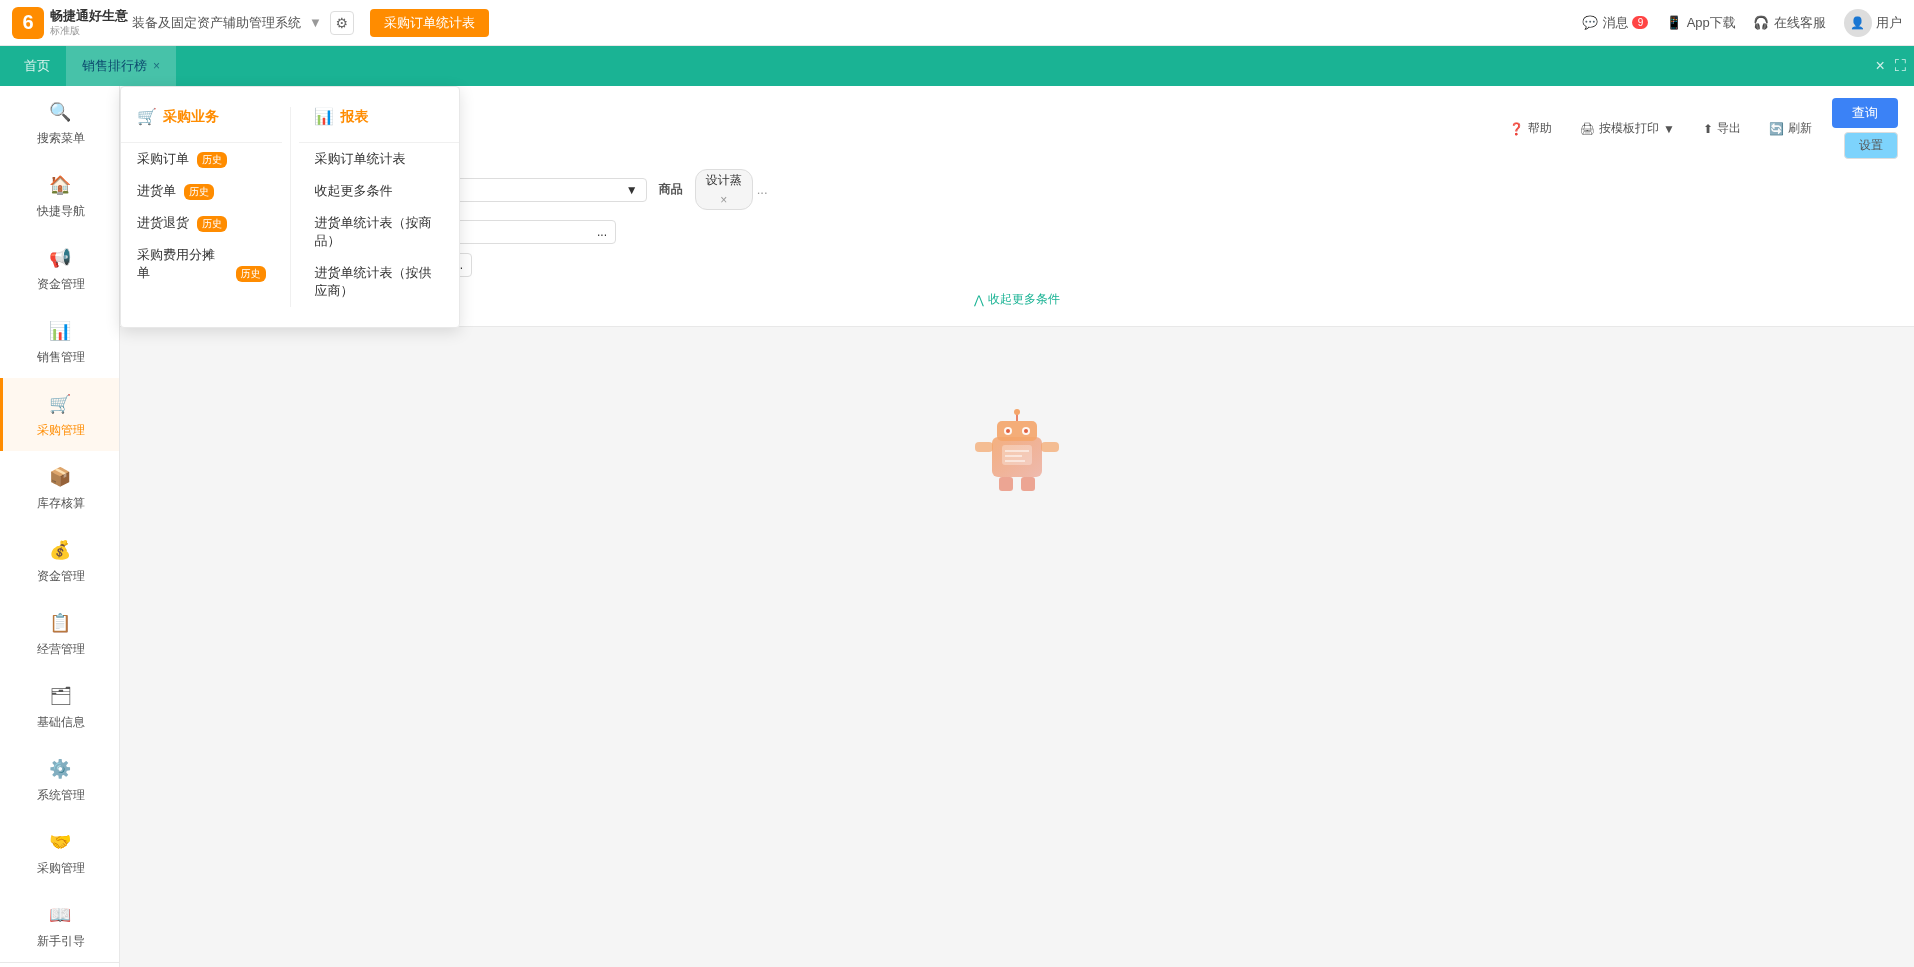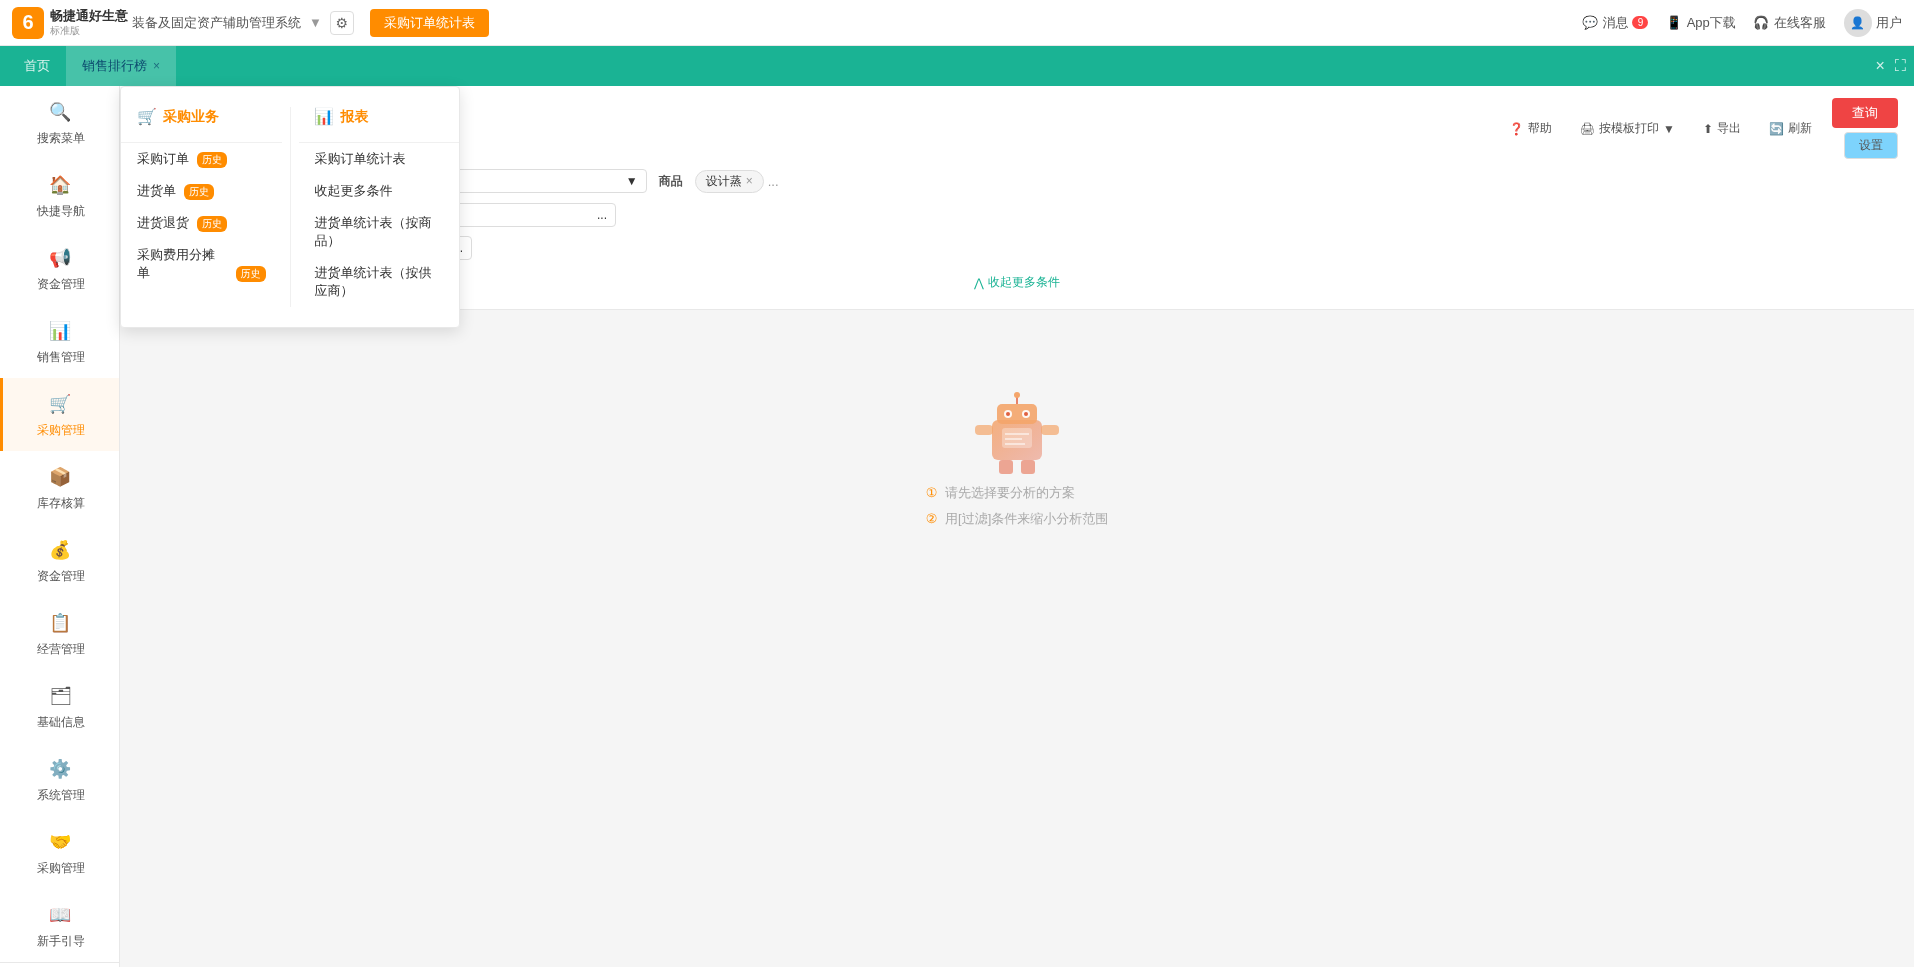--- a/index.html
+++ b/index.html
@@ -105,21 +105,21 @@
     }
     .toolbar-row {
       display: flex; align-items: center; justify-content: flex-end;
       gap: 12px; margin-bottom: 10px;
     }
     .toolbar-btn {
       display: flex; align-items: center; gap: 4px;
       font-size: 12px; color: #555; cursor: pointer; padding: 4px 8px;
     }
     .query-btn {
-      background: #ef4444; color: white; border: none; padding: 6px 20px;
+      background: #3b82f6; color: white; border: none; padding: 6px 20px;
       border-radius: 4px; font-size: 13px; cursor: pointer;
     }
     .setting-btn {
       border: 1px solid #ddd; color: #555; background: #7dd3fc;
       padding: 4px 14px; border-radius: 4px; font-size: 12px; cursor: pointer;
     }
 
     .filter-row {
       display: flex; align-items: center; gap: 12px; margin-bottom: 8px; flex-wrap: wrap;
     }
@@ -135,21 +135,21 @@
     .date-input {
       border: 1px solid #ddd; border-radius: 4px; padding: 4px 8px;
       font-size: 12px; width: 100px; background: white;
     }
     .quick-dates {
       display: flex; gap: 6px; font-size: 12px; color: #1ab394;
     }
     .quick-dates span { cursor: pointer; }
     .tag-chip {
       background: #f5f5f5; border: 1px solid #ddd; border-radius: 12px;
-      padding: 2px 10px; font-size: 12px; display: flex; align-items: center; gap: 4px;
+      padding: 2px 10px; font-size: 12px; display: flex; align-items: center; gap: 4px; flex-direction: column;
     }
     .tag-chip .remove { cursor: pointer; color: #999; }
     .collapse-btn {
       color: #1ab394; font-size: 12px; cursor: pointer;
       display: flex; align-items: center; justify-content: center;
       gap: 4px; padding: 6px;
     }
 
     
     .empty-state {
@@ -400,30 +400,20 @@
         <rect x="74" y="35" width="18" height="10" rx="4" fill="#f4a56a" opacity="0.7"></rect>
 
         <rect x="32" y="70" width="14" height="14" rx="3" fill="#e8836a" opacity="0.7"></rect>
         <rect x="54" y="70" width="14" height="14" rx="3" fill="#e8836a" opacity="0.7"></rect>
 
         <rect x="35" y="38" width="30" height="20" rx="3" fill="rgba(255,255,255,0.3)"></rect>
         <line x1="38" y1="44" x2="62" y2="44" stroke="rgba(255,255,255,0.7)" stroke-width="1.5"></line>
         <line x1="38" y1="49" x2="55" y2="49" stroke="rgba(255,255,255,0.7)" stroke-width="1.5"></line>
         <line x1="38" y1="54" x2="58" y2="54" stroke="rgba(255,255,255,0.7)" stroke-width="1.5"></line>
       </svg>
-      <div class="empty-text">
-        <div>
-          <span class="num">①</span>
-          <span>请先选择要分析的方案</span>
-        </div>
-        <div>
-          <span class="num">②</span>
-          <span>用[过滤]条件来缩小分析范围</span>
-        </div>
-      </div>
     </div>
   </div>
 </div>
 
 <div class="dropdown-menu">
   <div class="menu-columns">
 
     <div class="menu-col">
       <div class="menu-col-header">
         <span class="col-icon">🛒</span>

